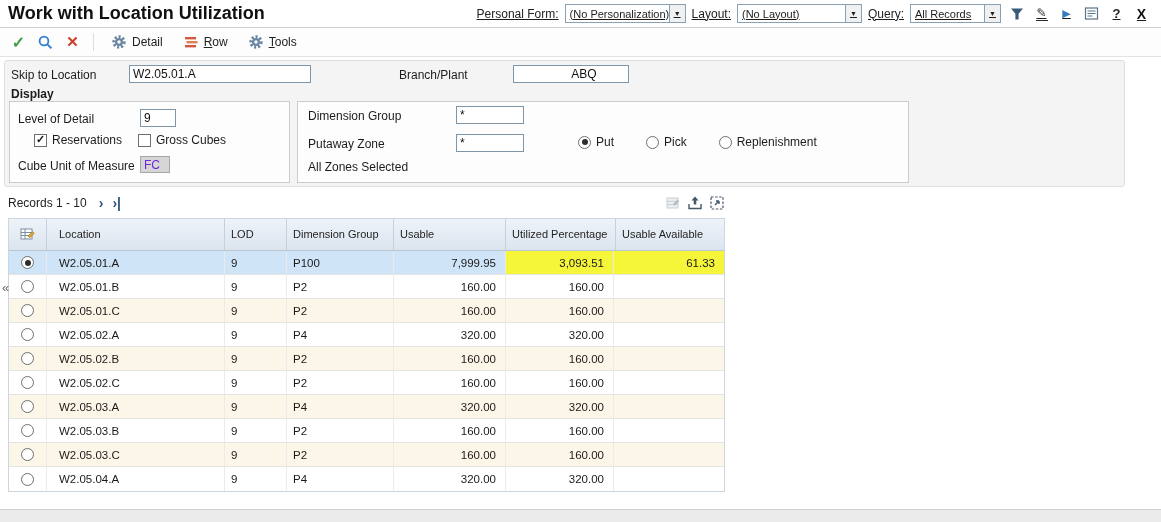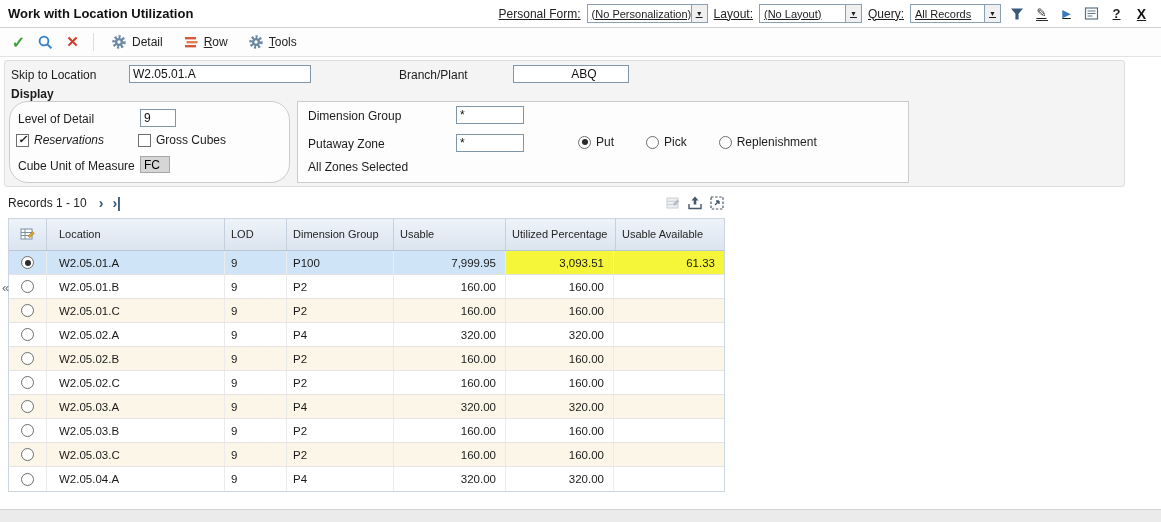--- a/index.html
+++ b/index.html
@@ -11,29 +11,29 @@
     --sel:#cfe4f7; --alt:#fbf6e7; --hl:#f5f53a;
   }
   .app { position:absolute; inset:0; }
 
   
   .topbar {
     position:absolute; top:0; left:0; width:1161px; height:28px;
     display:flex; align-items:center; justify-content:space-between;
     padding:0 10px 0 8px; border-bottom:1px solid #cfcfcf; background:#fff;
   }
-  .title { font-weight:bold; font-size:13px; color:#111; white-space:nowrap; }
+  .title { font-weight:bold; font-size:18px; color:#111; white-space:nowrap; }
   .top-right { display:flex; align-items:center; gap:6px;text-decoration:underline; }
   .hc-label { font-size:12px; color:#222; white-space:nowrap; }
   .jde-select { display:flex; align-items:stretch; height:19px; cursor:default; }
   .sel-text {
     border:1px solid #8aa0b4; border-right:none; background:#fff; font-size:11px;
     padding:0 4px; display:flex; align-items:center; white-space:nowrap; overflow:hidden;
   }
-  .w-pf { width:104px; } .w-lo { width:86px; } .w-qy { width:74px; }
+  .w-pf { width:104px; } .w-lo { width:108px; } .w-qy { width:74px; }
   .sel-arrow {
     width:17px; border:1px solid #8aa0b4; background:#f0f0f0;
     display:flex; align-items:center; justify-content:center; font-size:7px; color:#222;
   }
   .hdr-icon { width:19px; height:19px; display:flex; align-items:center; justify-content:center; }
   .pencil-wrap { display:flex; flex-direction:column; align-items:center; line-height:1; }
   .pencil-glyph { font-size:12px; color:#2b2b2b; }
   .pencil-bar { width:12px; height:0; border-bottom:1.6px solid #2b2b2b; margin-top:1px; }
   .play-glyph { color:#3a79bd; font-size:11px; }
   .q-glyph { font-weight:bold; font-size:13px; color:#222; }
@@ -61,31 +61,31 @@
   }
   .abs { position:absolute; }
   .fld-label { font-size:12px; color:#1c1c1c; white-space:nowrap; }
   .bold { font-weight:bold; }
   .txt {
     position:absolute; height:18px; border:1px solid #7f96a8; background:#fff;
     font-family:inherit; font-size:12px; padding:0 3px; color:#111;
   }
   .center { text-align:center; }
   .groupbox { position:absolute; background:#fdfdfd; border:1px solid #cccccc; }
-  .gb1 { left:4px; top:40px; width:281px; height:82px;border-radius:19px; }
+  .gb1 { left:4px; top:40px; width:281px; height:82px; }
   .gb2 { left:292px; top:40px; width:612px; height:82px; }
   .check-item { display:inline-flex; align-items:center; gap:5px; position:absolute; cursor:default; }
   .cb {
     width:13px; height:13px; border:1px solid #6e6e6e; background:#fff;
     display:inline-flex; align-items:center; justify-content:center; font-size:11px; line-height:1;
   }
   .cb.checked::after { content:"\2713"; font-weight:bold; color:#1c1c1c; margin-top:-1px; }
   .ro-field {
     position:absolute; height:17px; background:#d6d6d6; border:1px solid #a6a6a6;
-    font-size:12px; padding:0 3px; display:flex; align-items:center; color:#000000;
+    font-size:12px; padding:0 3px; display:flex; align-items:center; color:#6d28d9;
   }
   .radio-group { position:absolute; display:flex; gap:32px; align-items:center;justify-content:flex-end; }
   .radio-item { display:inline-flex; align-items:center; gap:5px; cursor:default; }
   .radio {
     width:13px; height:13px; border:1px solid #6e6e6e; border-radius:50%; background:#fff;
     display:inline-flex; align-items:center; justify-content:center; flex:0 0 auto;
   }
   .radio.on::after { content:""; width:6px; height:6px; border-radius:50%; background:#2b2b2b; }
 
   
@@ -244,21 +244,21 @@
     <span class="abs fld-label" style="left:6px; top:7px;">Skip to Location</span>
     <input class="txt" style="left: 124px; top: 4px; width: 182px;" value="W2.05.01.A">
     <span class="abs fld-label" style="left:394px; top:7px;">Branch/Plant</span>
     <input class="txt center" style="left: 508px; top: 4px; width: 116px; padding-left: 29px;" value="ABQ">
 
     <span class="abs fld-label bold" style="left:6px; top:26px;">Display</span>
 
     <div class="groupbox gb1">
       <span class="abs fld-label" style="left:8px; top:10px;">Level of Detail</span>
       <input class="txt" style="left: 130px; top: 7px; width: 36px;" value="9">
-      <label class="check-item" style="left:6px; top:31px;font-style:italic;">
+      <label class="check-item" style="left:24px; top:31px;">
         <span class="cb checked"></span>
         <span>Reservations</span>
       </label>
       <label class="check-item" style="left:128px; top:31px;">
         <span class="cb"></span>
         <span>Gross Cubes</span>
       </label>
       <span class="abs fld-label" style="left:8px; top:57px;">Cube Unit of Measure</span>
       <span class="ro-field" style="left:130px; top:54px; width:30px;">FC</span>
     </div>

